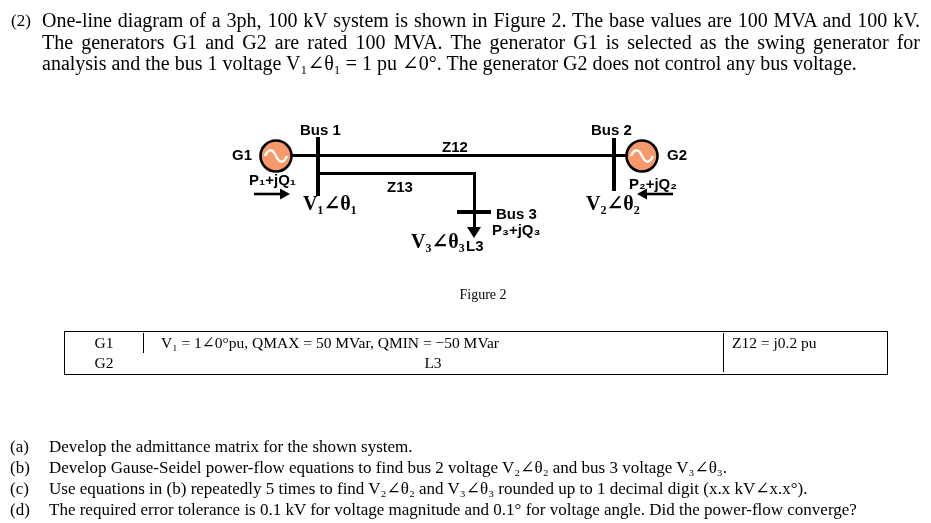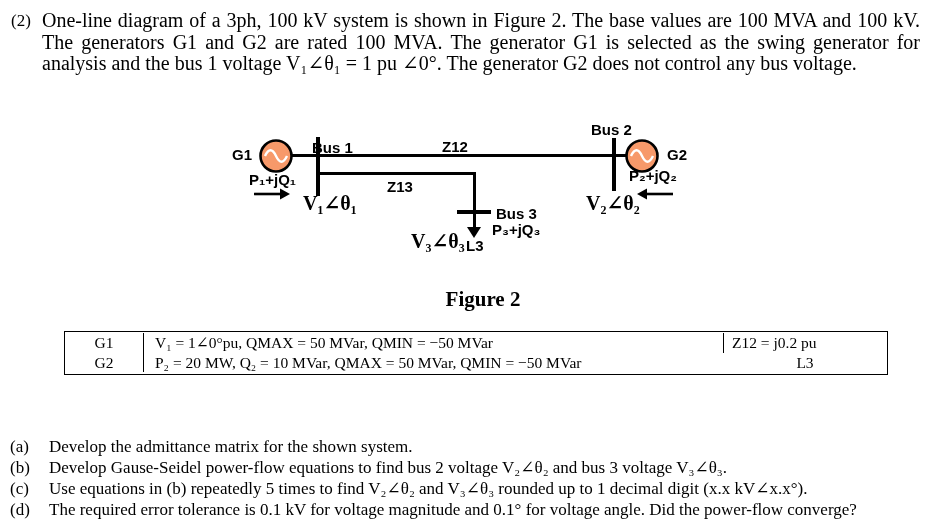--- a/index.html
+++ b/index.html
@@ -23,29 +23,29 @@
   .line-h   { position:absolute; height:2.5px; background:#000; }
   .line-v   { position:absolute; width:2.5px;  background:#000; }
   .gen      { position:absolute; width:36px; height:36px; }
   .arrow    { position:absolute; }
   .arrowhead-down { position:absolute; width:0; height:0;
                     border-left:7px solid transparent; border-right:7px solid transparent;
                     border-top:11px solid #000; }
 
   
   .fig-caption { position:absolute; left:233px; top:287px; width:500px; text-align:center;
-                 font-size:21px; font-weight:bold; }
+                 font-size:14px; font-weight:normal; }
 
   
   .data-table { position:absolute; left:64px; top:331px; width:822px;
                 display:grid; grid-template-columns:78px 580px 164px;
                 border:1.5px solid #000; font-size:15.5px; line-height:19.5px;
                 padding:1px 0 2px 0; }
   .data-table .c1 { text-align:center; }
-  .data-table .c2 { border-left:1.5px solid #000; padding-left:11px; }
+  .data-table .c2 { border-left:1.5px solid #000; padding-left:17px; }
   .data-table .c3 { border-left:1.5px solid #000; padding-left:8px; }
   .data-table .cell { white-space:nowrap; overflow:hidden; }
 
   
   .questions { position:absolute; left:10px; top:436px; width:916px; font-size:17px; }
   .q-row    { display:flex; line-height:21px; }
   .q-marker { width:31px; flex:none; }
   .q-text   { flex:1; white-space:nowrap;margin-left:8px; }
 </style>
 </head>
@@ -83,43 +83,42 @@
       <line x1="0" y1="6" x2="27" y2="6" stroke="#000" stroke-width="2.6"></line>
       <polygon points="26,0.5 36,6 26,11.5" fill="#000"></polygon>
     </svg>
     <svg class="arrow" style="left:407px; top:73px;" width="36" height="12">
       <line x1="9" y1="6" x2="36" y2="6" stroke="#000" stroke-width="2.6"></line>
       <polygon points="10,0.5 0,6 10,11.5" fill="#000"></polygon>
     </svg>
 
     <div class="lbl-sans" style="left:2px;   top:31px;">G1</div>
     <div class="lbl-sans" style="left:437px; top:31px;">G2</div>
-    <div class="lbl-sans" style="left:70px;  top:24px;margin-left:12px;">Bus 1</div>
+    <div class="lbl-sans" style="left:70px;  top:6px;">Bus 1</div>
     <div class="lbl-sans" style="left:361px; top:6px;">Bus 2</div>
     <div class="lbl-sans" style="left:212px; top:23px;">Z12</div>
     <div class="lbl-sans" style="left:157px; top:63px;">Z13</div>
     <div class="lbl-sans" style="left:19px;  top:56px;">P₁+jQ₁</div>
-    <div class="lbl-sans" style="left:399px; top:52px;">P₂+jQ₂</div>
+    <div class="lbl-sans" style="left:399px; top:60px;">P₂+jQ₂</div>
     <div class="lbl-sans" style="left:266px; top:90px;">Bus 3</div>
     <div class="lbl-sans" style="left:262px; top:106px;">P₃+jQ₃</div>
     <div class="lbl-sans" style="left:236px; top:122px;">L3</div>
 
     <div class="lbl-serif" style="left:73px;  top:76px;">V₁∠θ₁</div>
     <div class="lbl-serif" style="left:356px; top:76px;">V₂∠θ₂</div>
     <div class="lbl-serif" style="left:181px; top:90px;margin-top:24px;">V₃∠θ₃</div>
   </div>
 
   <div class="fig-caption">Figure 2</div>
 
   <div class="data-table">
     <div class="cell c1">G1</div>
     <div class="cell c2">V₁ = 1∠0°pu, QMAX = 50 MVar, QMIN = −50 MVar</div>
     <div class="cell c3">Z12 = j0.2 pu</div>
     <div class="cell c1">G2</div>
-    <div class="cell c2">P₂ = 20 MW, Q₂ = 10 MVar, QMAX = 50 MVar, QMIN = −50 MVar</div>
     <div class="cell c1">L3</div>
     <div class="cell c3"></div>
   </div>
 
   <div class="questions">
     <div class="q-row">
       <div class="q-marker">(a)</div>
       <div class="q-text">Develop the admittance matrix for the shown system.</div>
     </div>
     <div class="q-row">

